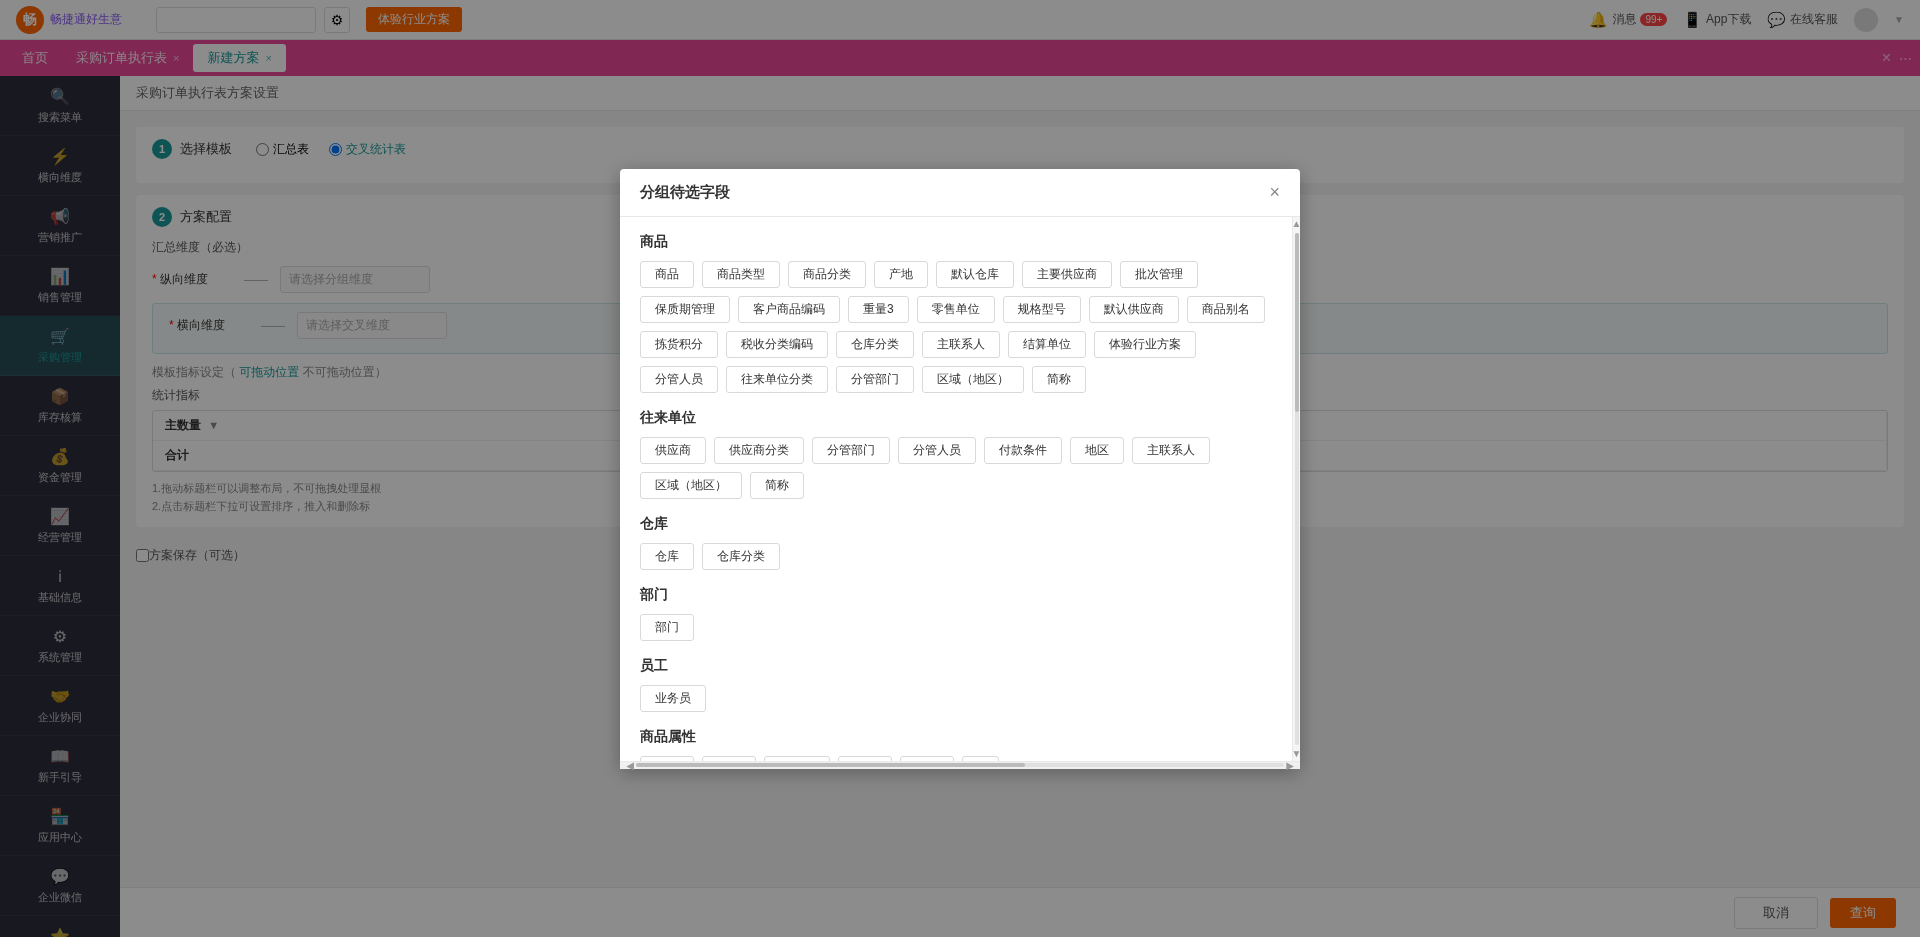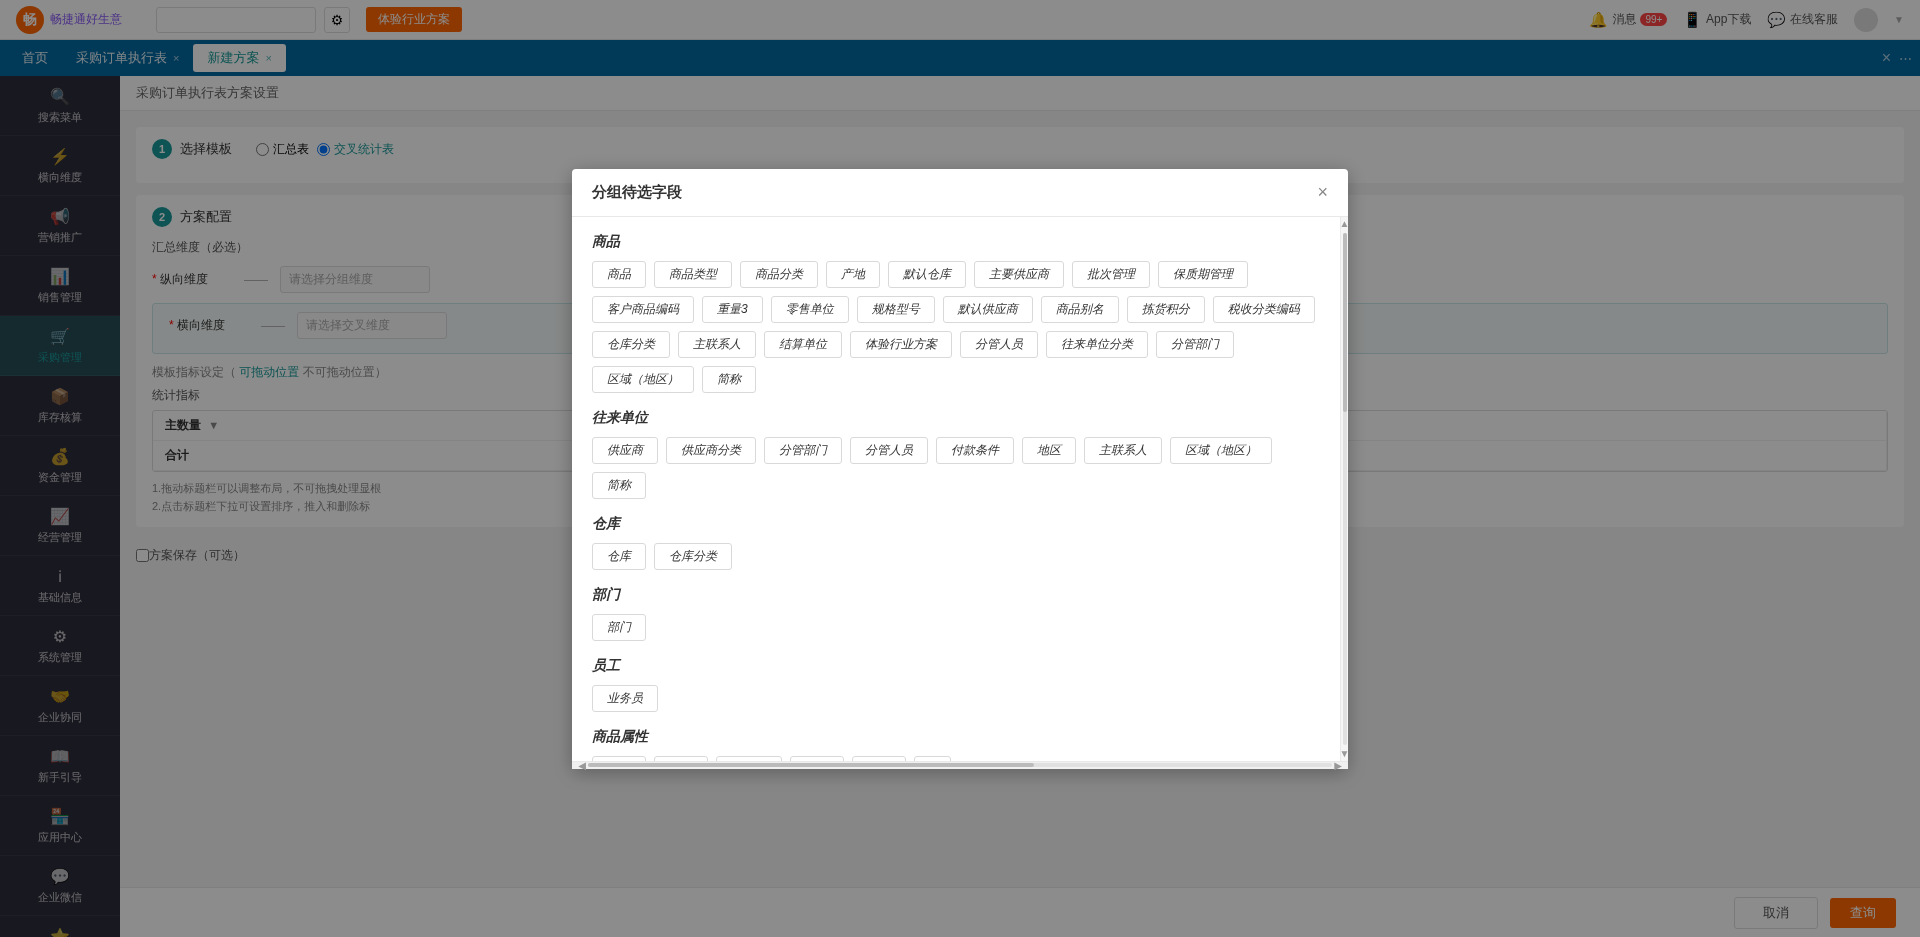--- a/index.html
+++ b/index.html
@@ -94,21 +94,21 @@
     .avatar-circle {
       width: 24px;
       height: 24px;
       background: #ddd;
       border-radius: 50%;
     }
 
     
     .nav-tabs {
       height: 36px;
-      background: #0369a1;
+      background: #ec4899;
       display: flex;
       align-items: center;
       padding: 0 8px;
     }
     .nav-tab {
       height: 28px;
       padding: 0 14px;
       display: flex;
       align-items: center;
       gap: 6px;
@@ -210,21 +210,21 @@
       background: #1a9999;
       color: white;
       border-radius: 50%;
       display: flex;
       align-items: center;
       justify-content: center;
       font-size: 11px;
       font-weight: bold;
     }
     .step-title { font-size: 13px; font-weight: normal; color: #333; }
-    .radio-group { display: flex; gap: 8px; align-items: center; }
+    .radio-group { display: flex; gap: 20px; align-items: center; }
     .radio-item { display: flex; align-items: center; gap: 4px; font-size: 12px; cursor: pointer; }
     .radio-selected { color: #1a9999; }
 
     .form-row {
       display: flex;
       align-items: center;
       gap: 12px;
       margin-bottom: 10px;
       font-size: 12px;
       color: #555;
@@ -310,21 +310,21 @@
       top: 0; left: 0; right: 0; bottom: 0;
       background: rgba(0,0,0,0.45);
       z-index: 1000;
       display: flex;
       align-items: center;
       justify-content: center;
     }
     .modal {
       background: white;
       border-radius: 4px;
-      width: 776px;
+      width: 680px;
       max-height: 600px;
       display: flex;
       flex-direction: column;
       box-shadow: 0 4px 20px rgba(0,0,0,0.3);
     }
     .modal-header {
       display: flex;
       align-items: center;
       justify-content: space-between;
       padding: 14px 20px;
@@ -376,21 +376,20 @@
       justify-content: center;
       font-size: 10px;
       color: #999;
       cursor: pointer;
       flex-shrink: 0;
     }
 
     
     .field-group {
       margin-bottom: 16px;
-      font-style: italic;
     }
     .field-group-title {
       font-size: 14px;
       font-weight: bold;
       color: #333;
       margin-bottom: 10px;
     }
     .field-tags {
       display: flex;
       flex-wrap: wrap;

